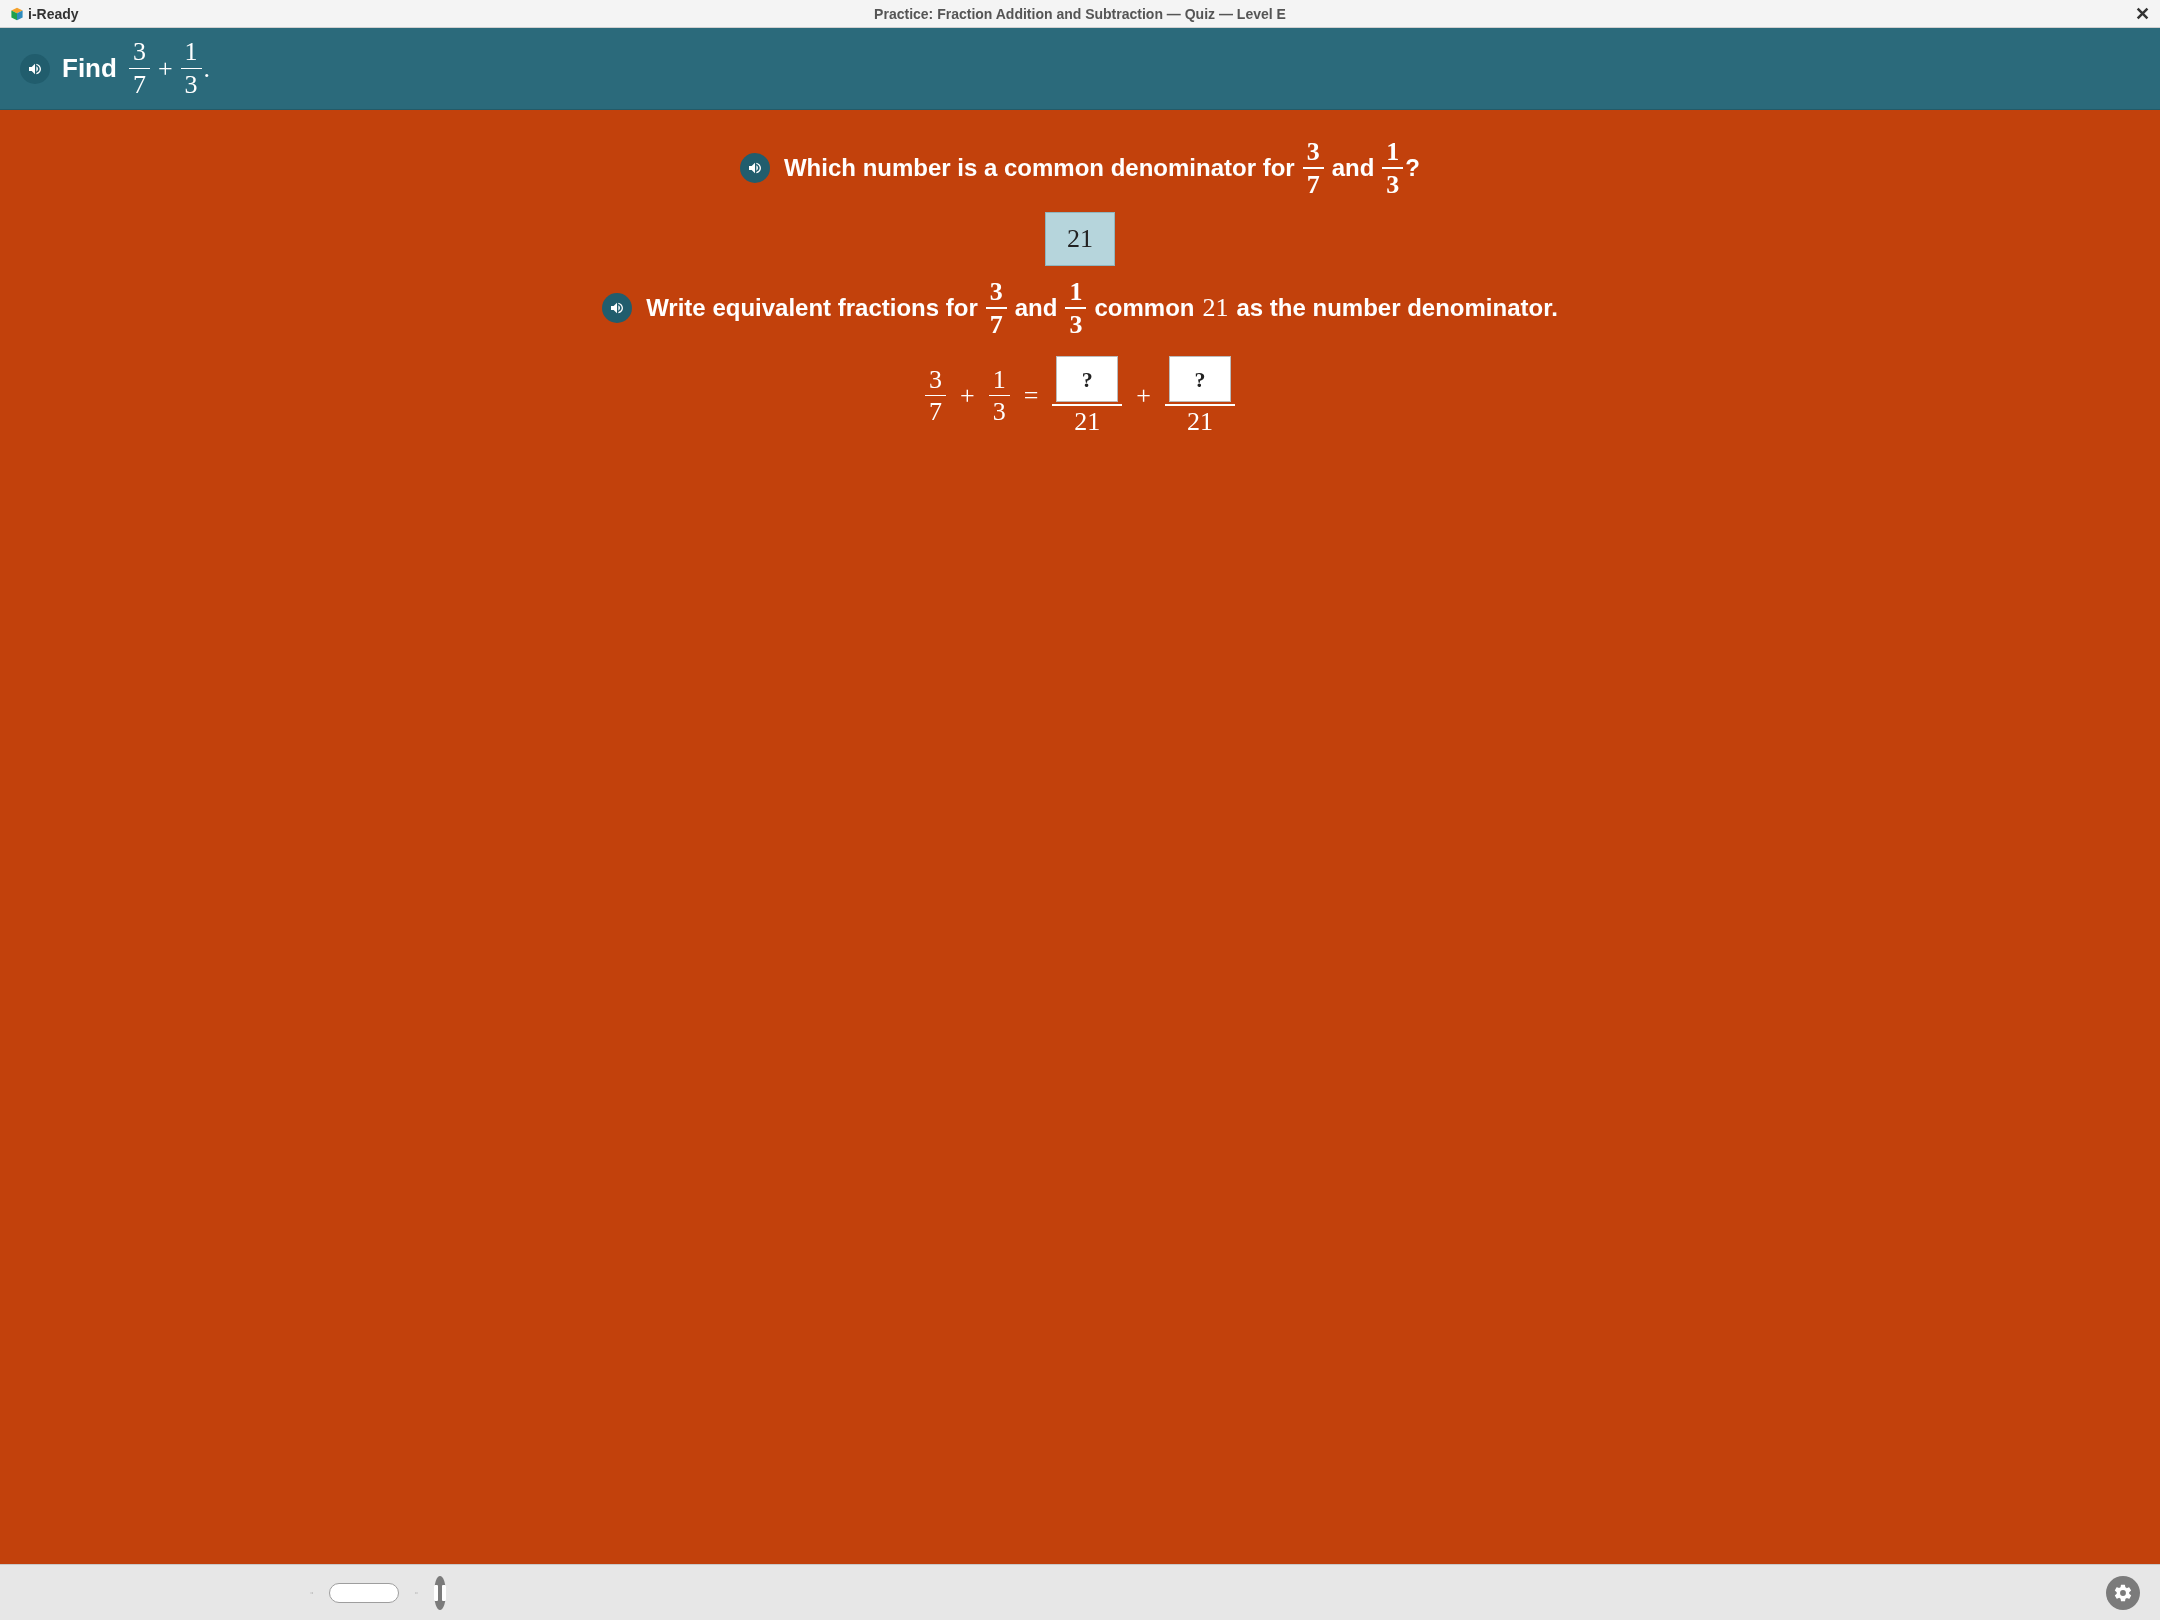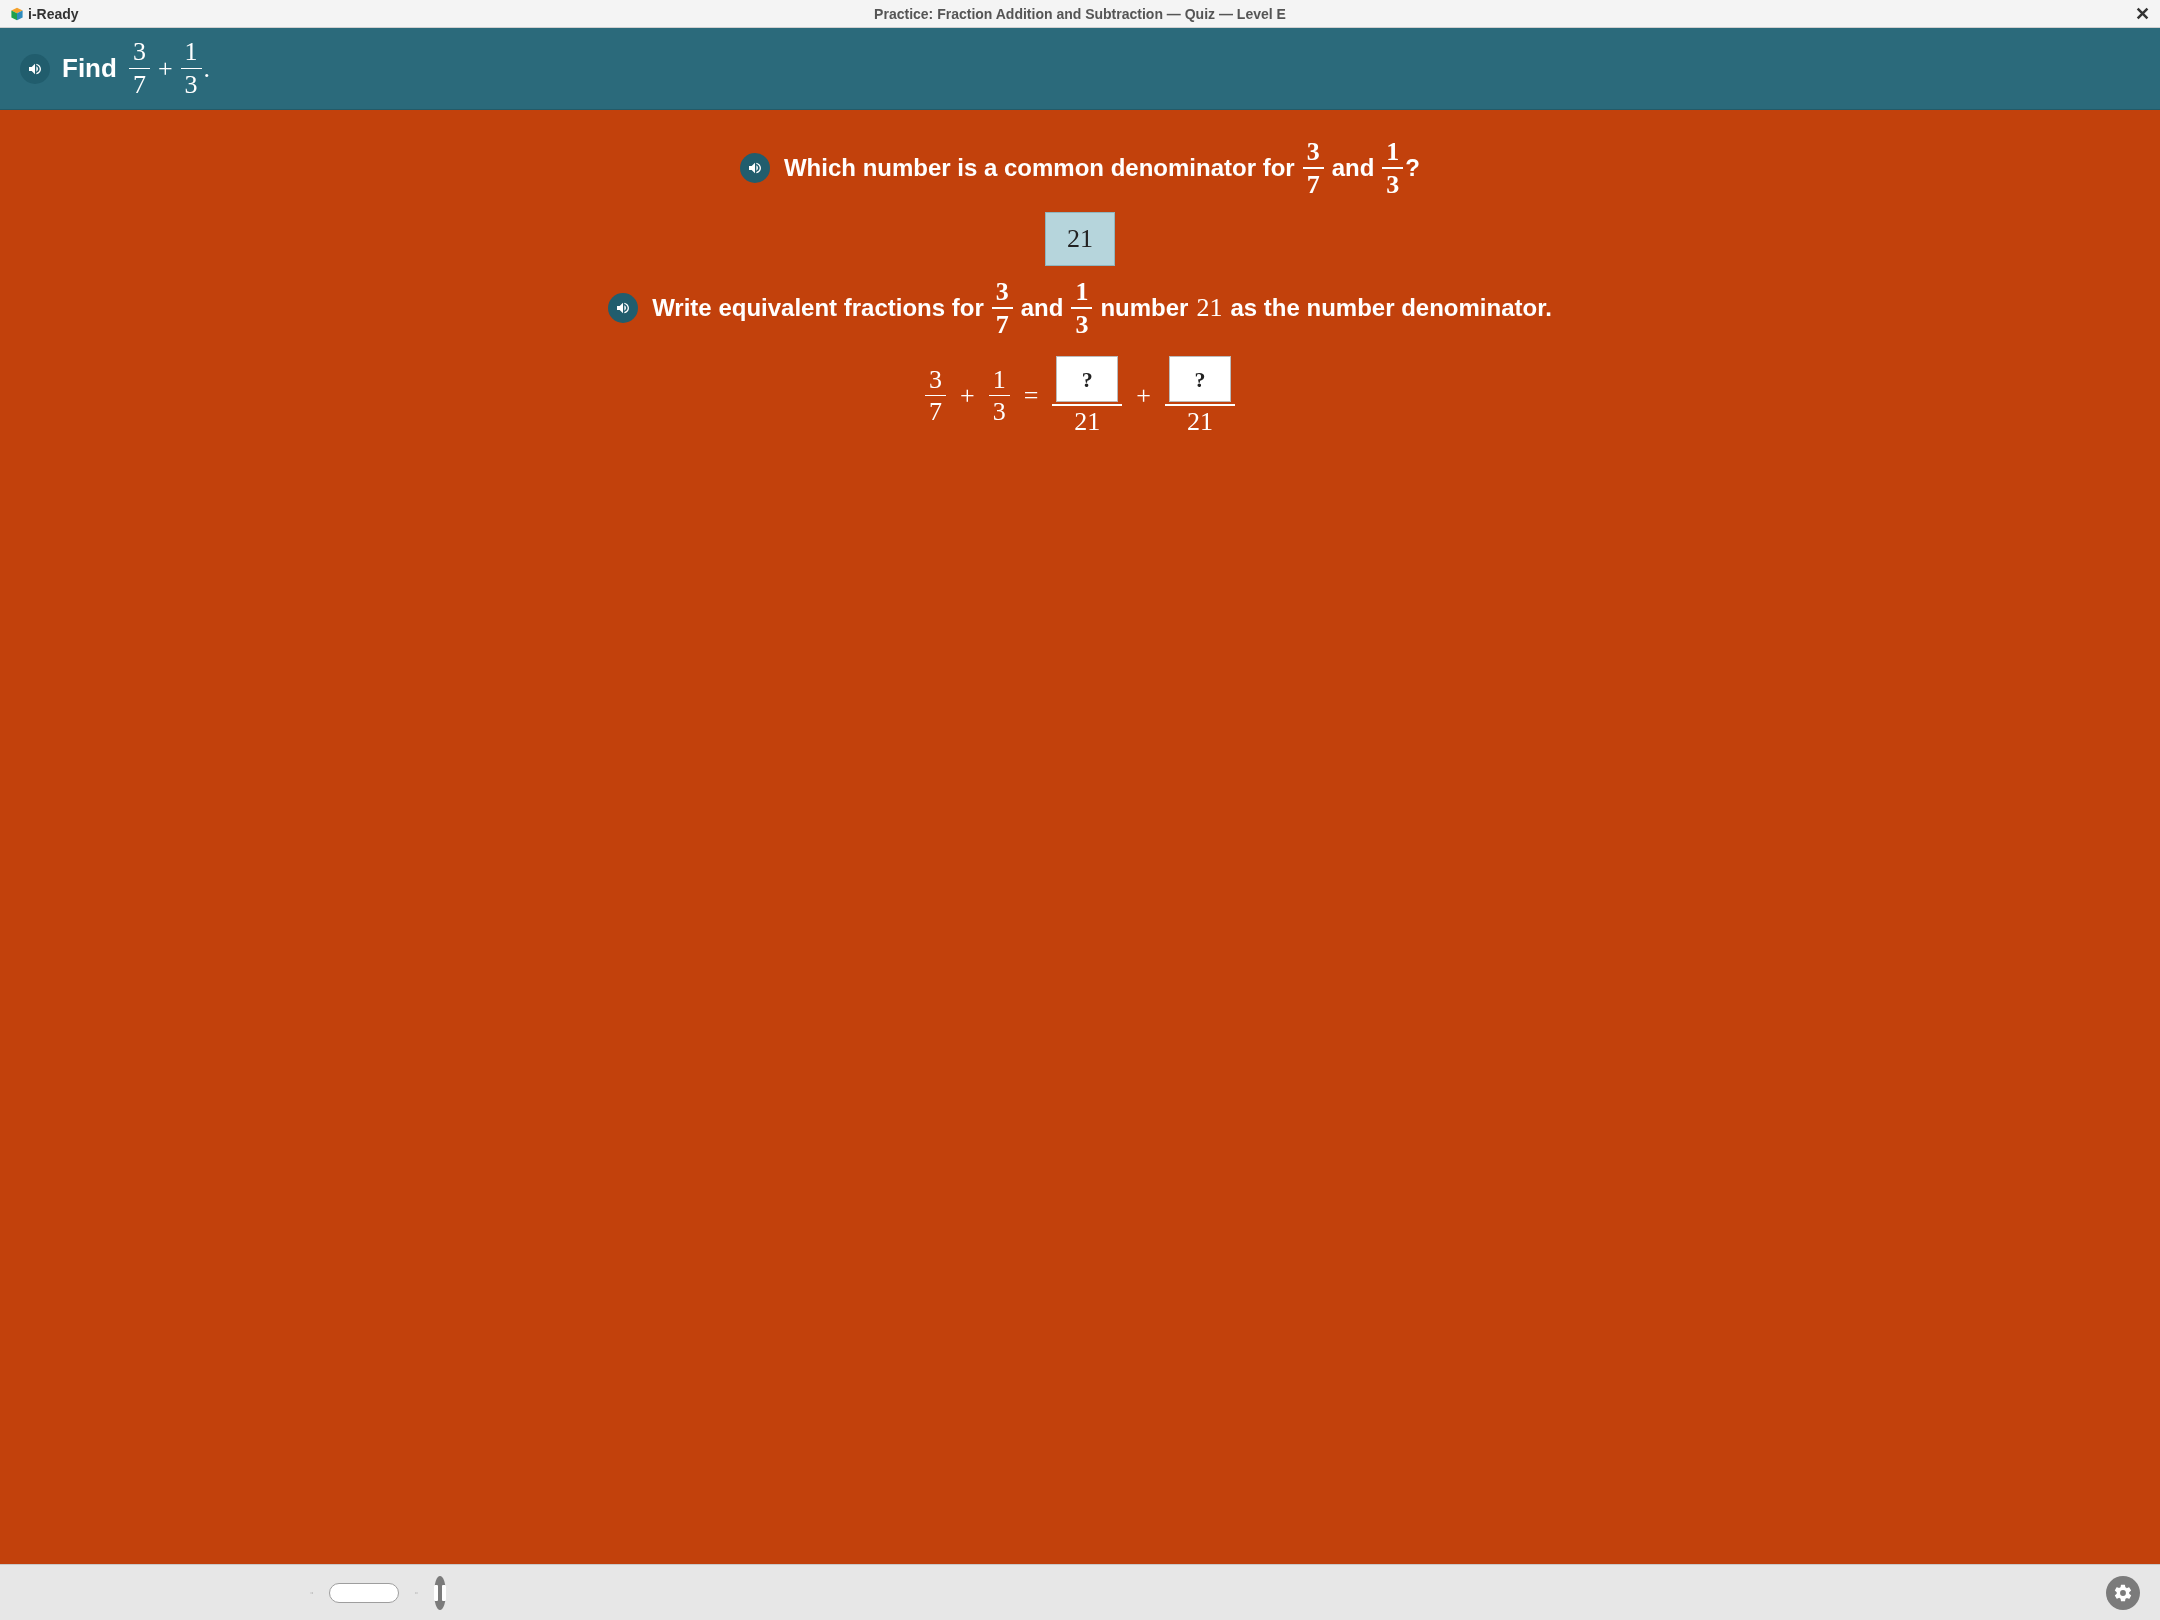--- a/index.html
+++ b/index.html
@@ -246,21 +246,21 @@
           </span>
         </span>
         <span>and</span>
         <span class="expr">
           <span class="frac">
             <span class="num">1</span>
             <span class="bar"></span>
             <span class="den">3</span>
           </span>
         </span>
-        <span>number</span>
+        <span>common</span>
         <span style="font-family:'Times New Roman',serif;font-size:26px;font-weight:400;">21</span>
         <span>as the number denominator.</span>
       </div>
     </div>
 
     <div class="eq-row">
       <span class="frac">
         <span class="num">3</span>
         <span class="bar"></span>
         <span class="den">7</span>

